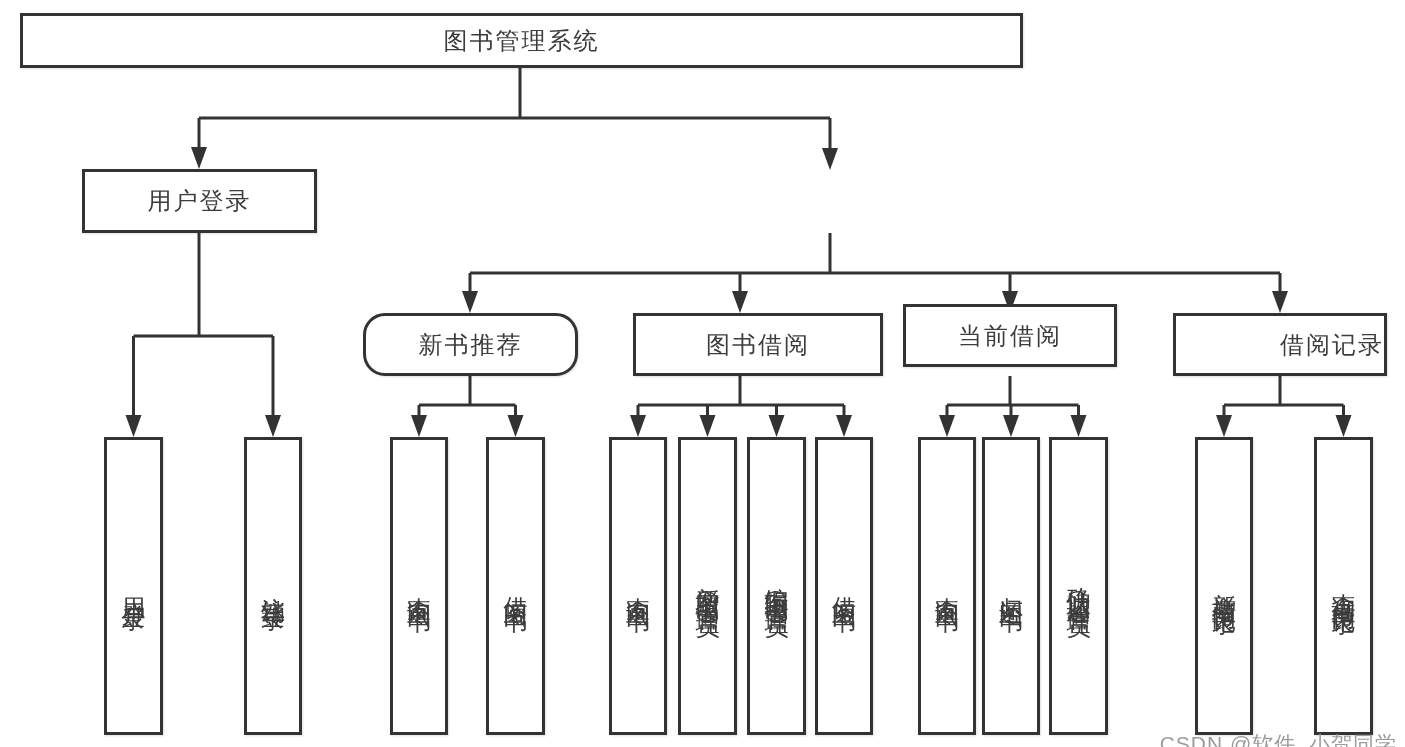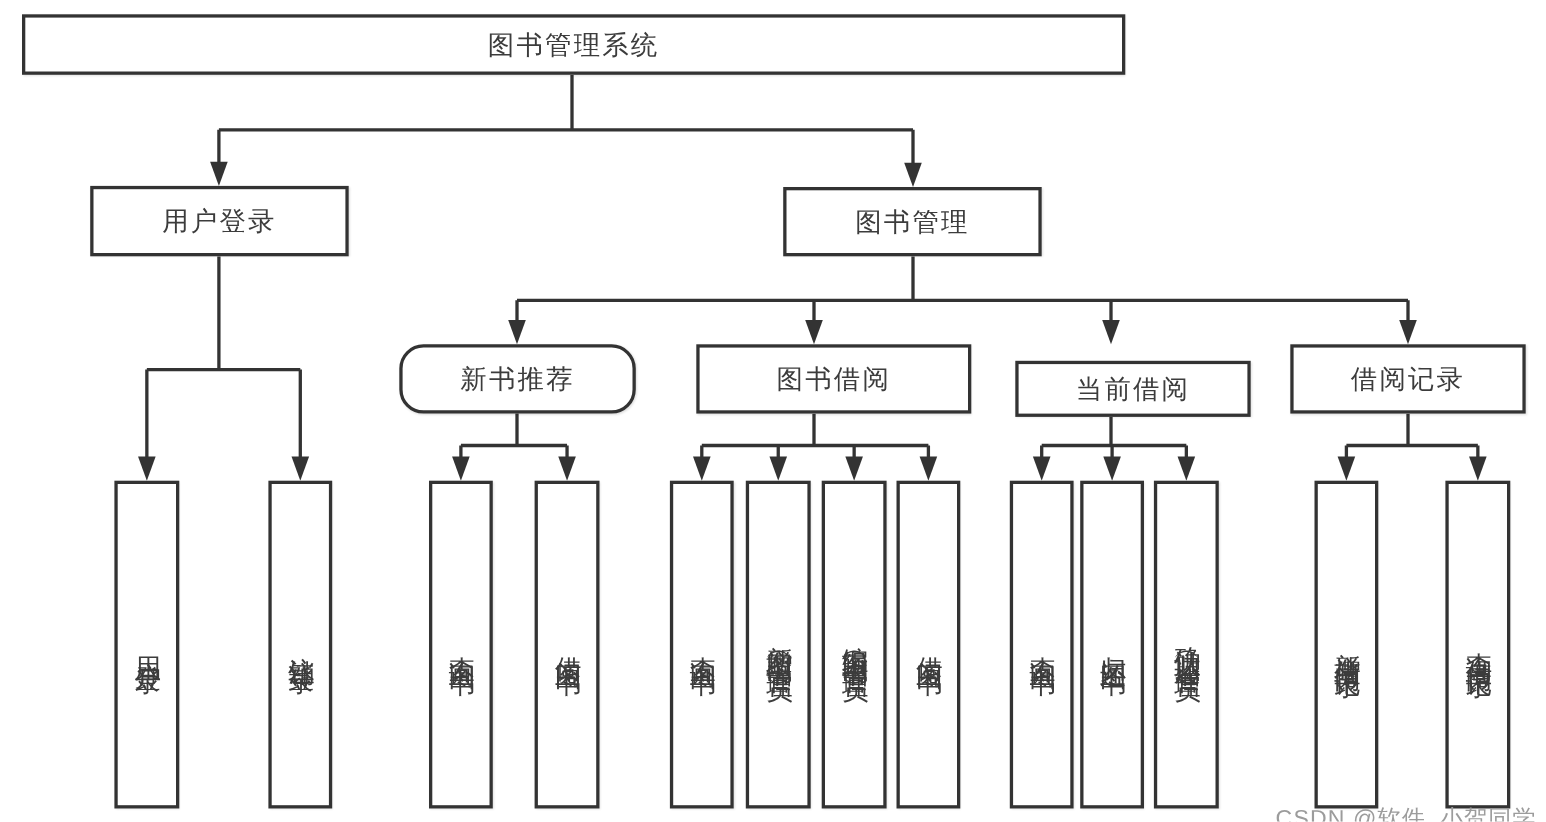--- a/index.html
+++ b/index.html
@@ -100,34 +100,31 @@
     </g>
   </svg>
 
   <div class="node h-node" style="left:20px; top:13px; width:1003px; height:55px;">
     <span>图书管理系统</span>
   </div>
 
   <div class="node h-node" style="left:82px; top:169px; width:235px; height:64px;">
     <span>用户登录</span>
   </div>
-  <div class="node h-node" style="left:712px; top:170px; width:235px; height:63px;">
-    <span>图书管理</span>
-  </div>
 
   <div class="node h-node" style="left:363px; top:313px; width:215px; height:63px;border-radius:22px;">
     <span>新书推荐</span>
   </div>
   <div class="node h-node" style="left:633px; top:313px; width:250px; height:63px;">
     <span>图书借阅</span>
   </div>
-  <div class="node h-node" style="left:903px; top:328px; width:214px; height:51px;margin-left:20px;">
+  <div class="node h-node" style="left:903px; top:304px; width:214px; height:63px;">
     <span>当前借阅</span>
   </div>
-  <div class="node h-node" style="left:1173px; top:313px; width:214px; height:63px;">
+  <div class="node h-node" style="left:1173px; top:313px; width:214px; height:63px;justify-content:flex-end;">
     <span>借阅记录</span>
   </div>
 
   <div class="node v-node" style="left:104px; top:437px; width:59px; height:298px;">
     <span>用户登录</span>
   </div>
   <div class="node v-node" style="left:244px; top:437px; width:58px; height:298px;">
     <span>注销登录</span>
   </div>
 

